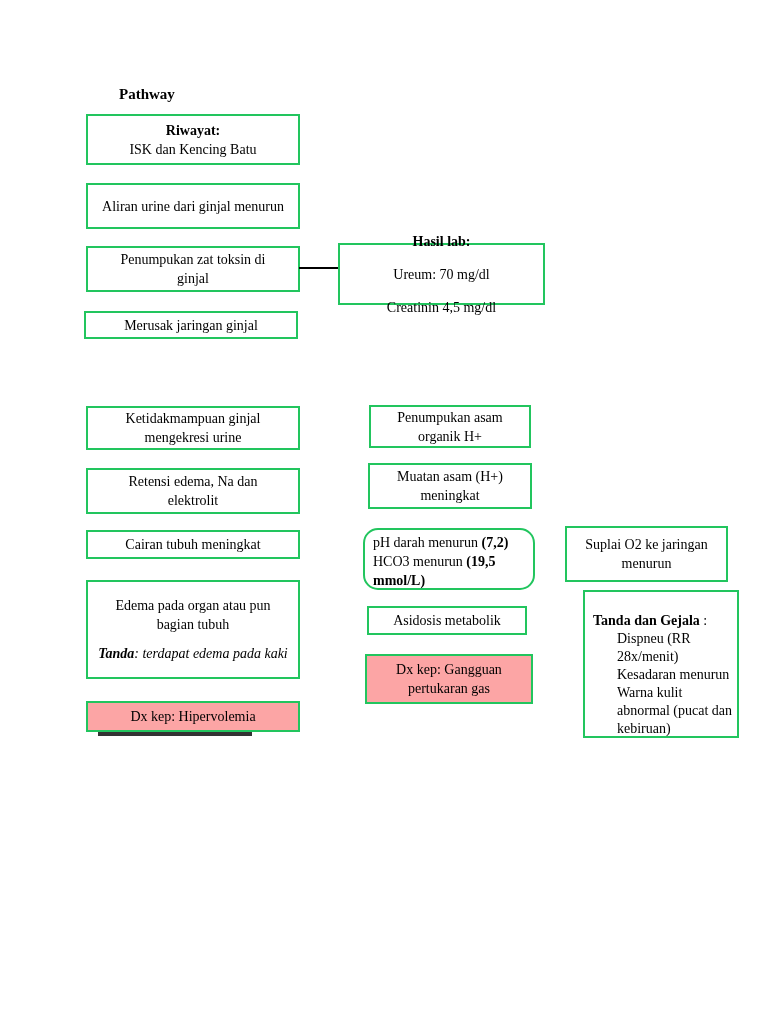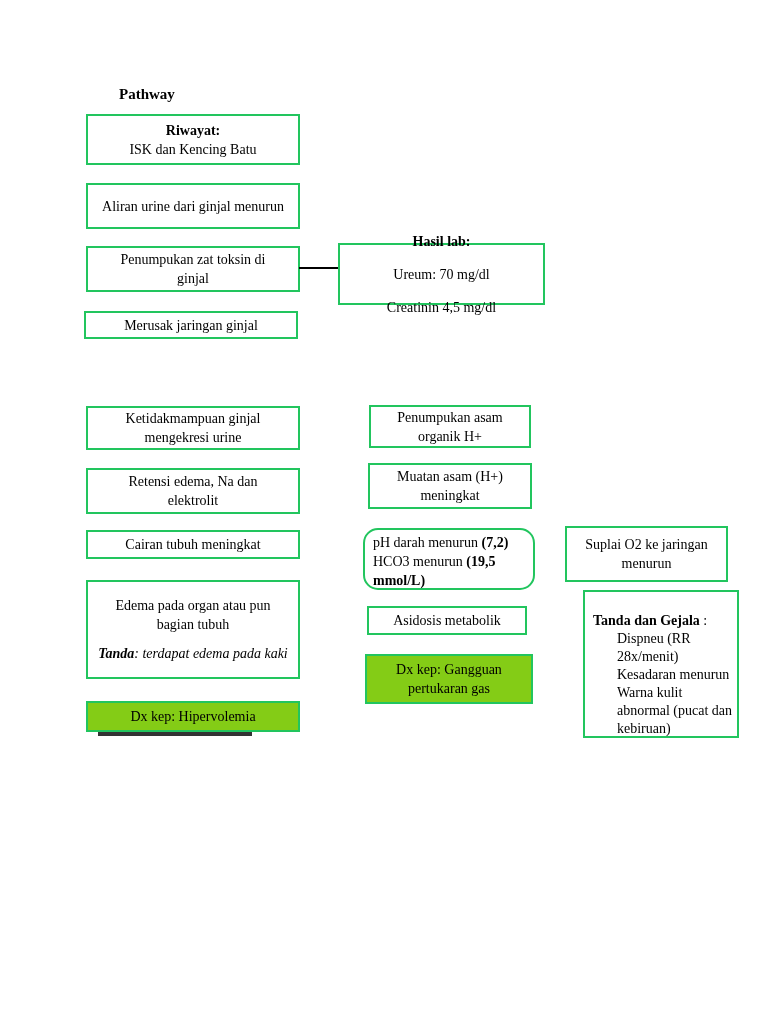--- a/index.html
+++ b/index.html
@@ -16,21 +16,21 @@
     font-weight:bold; font-size:15px;margin-left:29px;
   }
   .box {
     position:absolute; box-sizing:border-box;
     border:2px solid #22c55e;
     display:flex; flex-direction:column; justify-content:center;
     text-align:center; line-height:19px;
     padding:2px 12px;
     background:#fff;
   }
-  .gray { background:#84cc16; }
+  .gray { background:#fca5a5; }
   .bold { font-weight:bold; }
   .italic { font-style:italic; }
 
   
   .b1  { left:86px;  top:114px; width:214px; height:51px; }
   .b2  { left:86px;  top:183px; width:214px; height:46px; }
   .b3  { left:86px;  top:246px; width:214px; height:46px; padding:2px 16px;justify-content:flex-end; }
   .b4  { left:84px;  top:311px; width:214px; height:28px; }
   .b5  { left:86px;  top:356px; width:214px; height:31px; font-weight:bold; }
   .b6  { left:86px;  top:406px; width:214px; height:44px; padding:2px 16px; }

